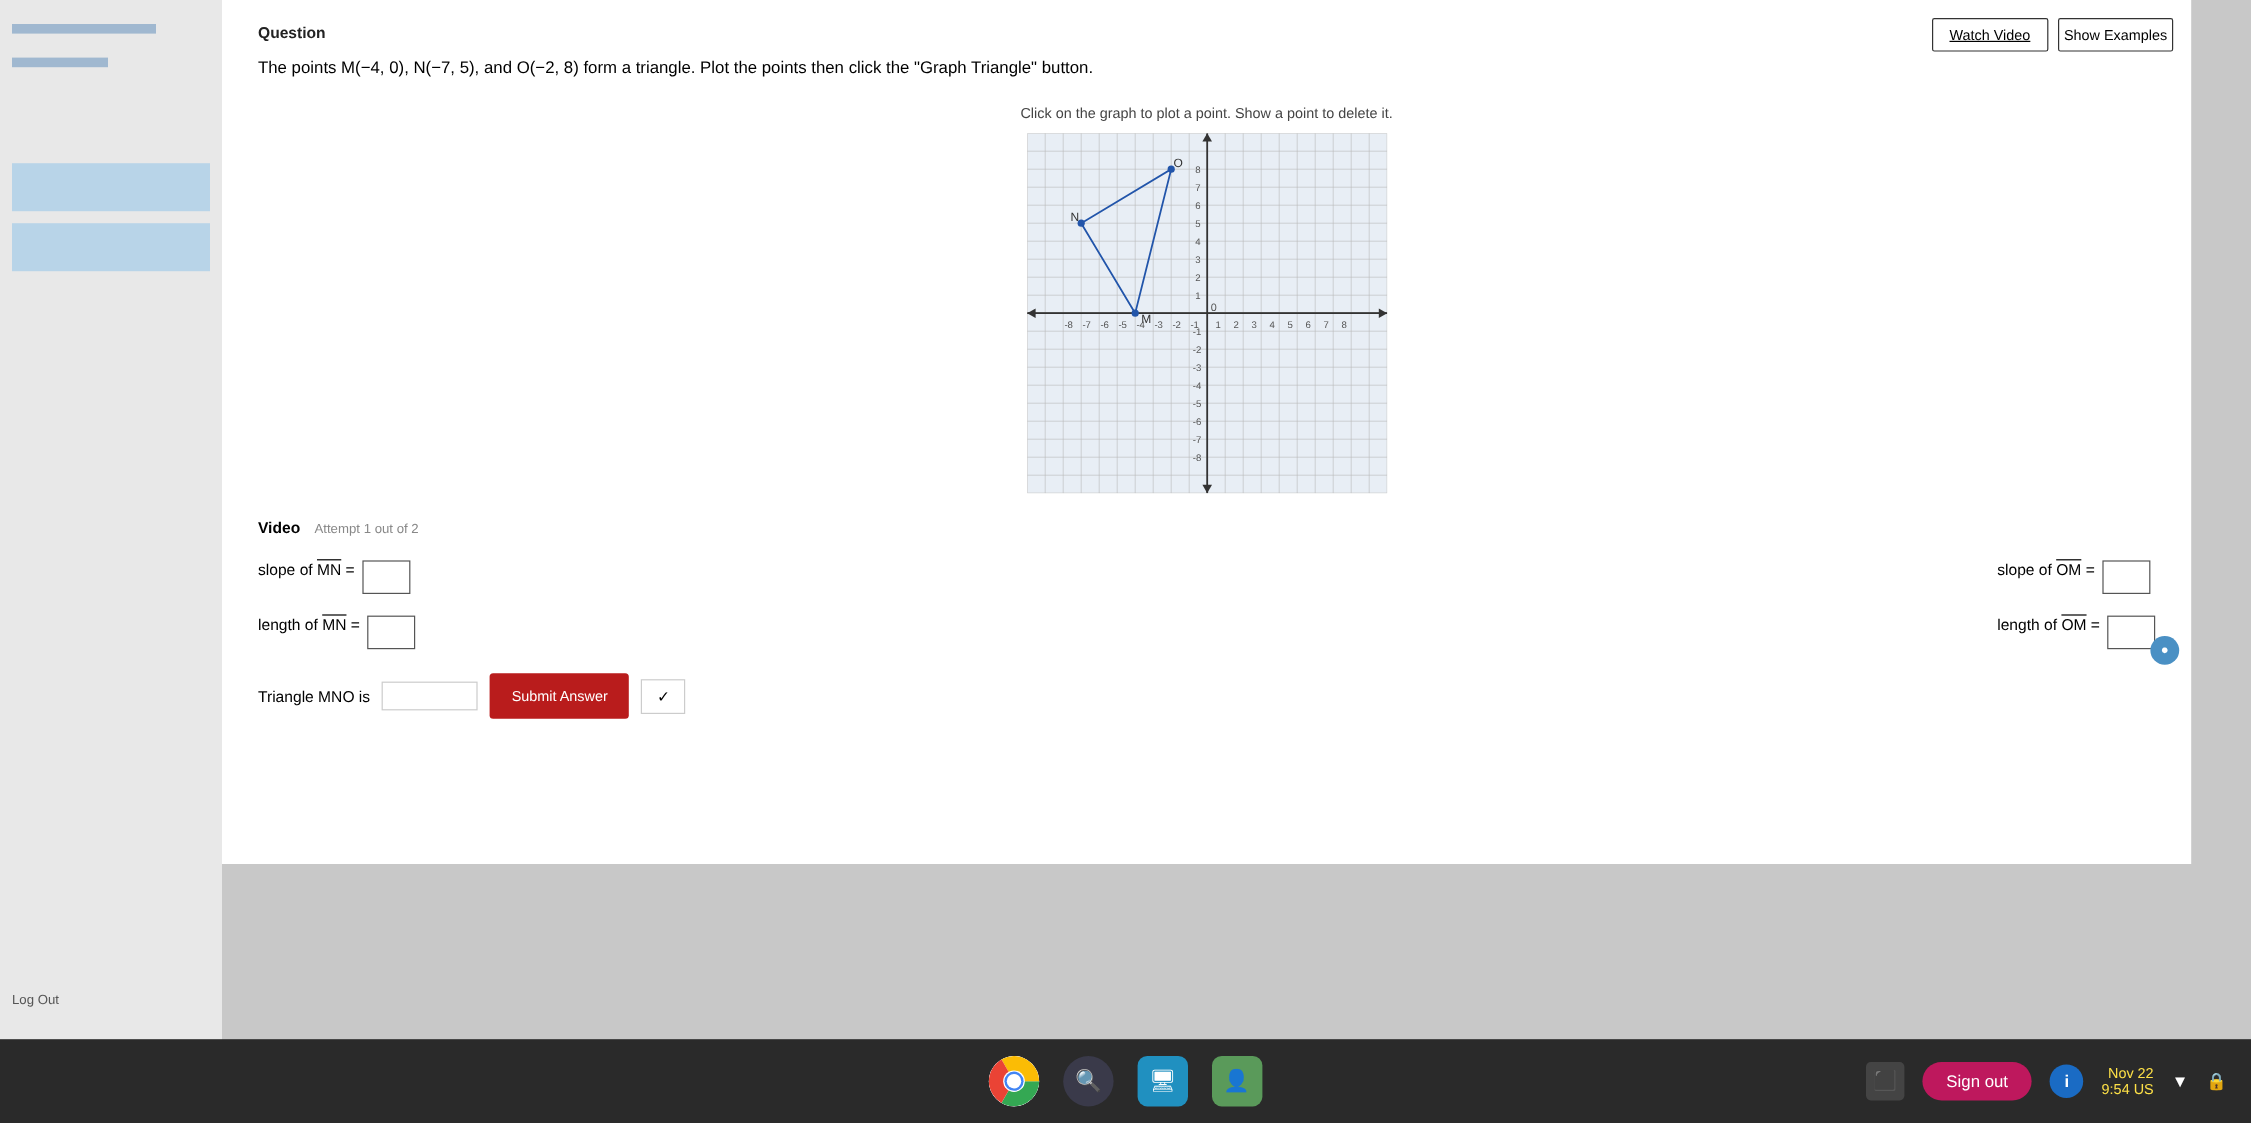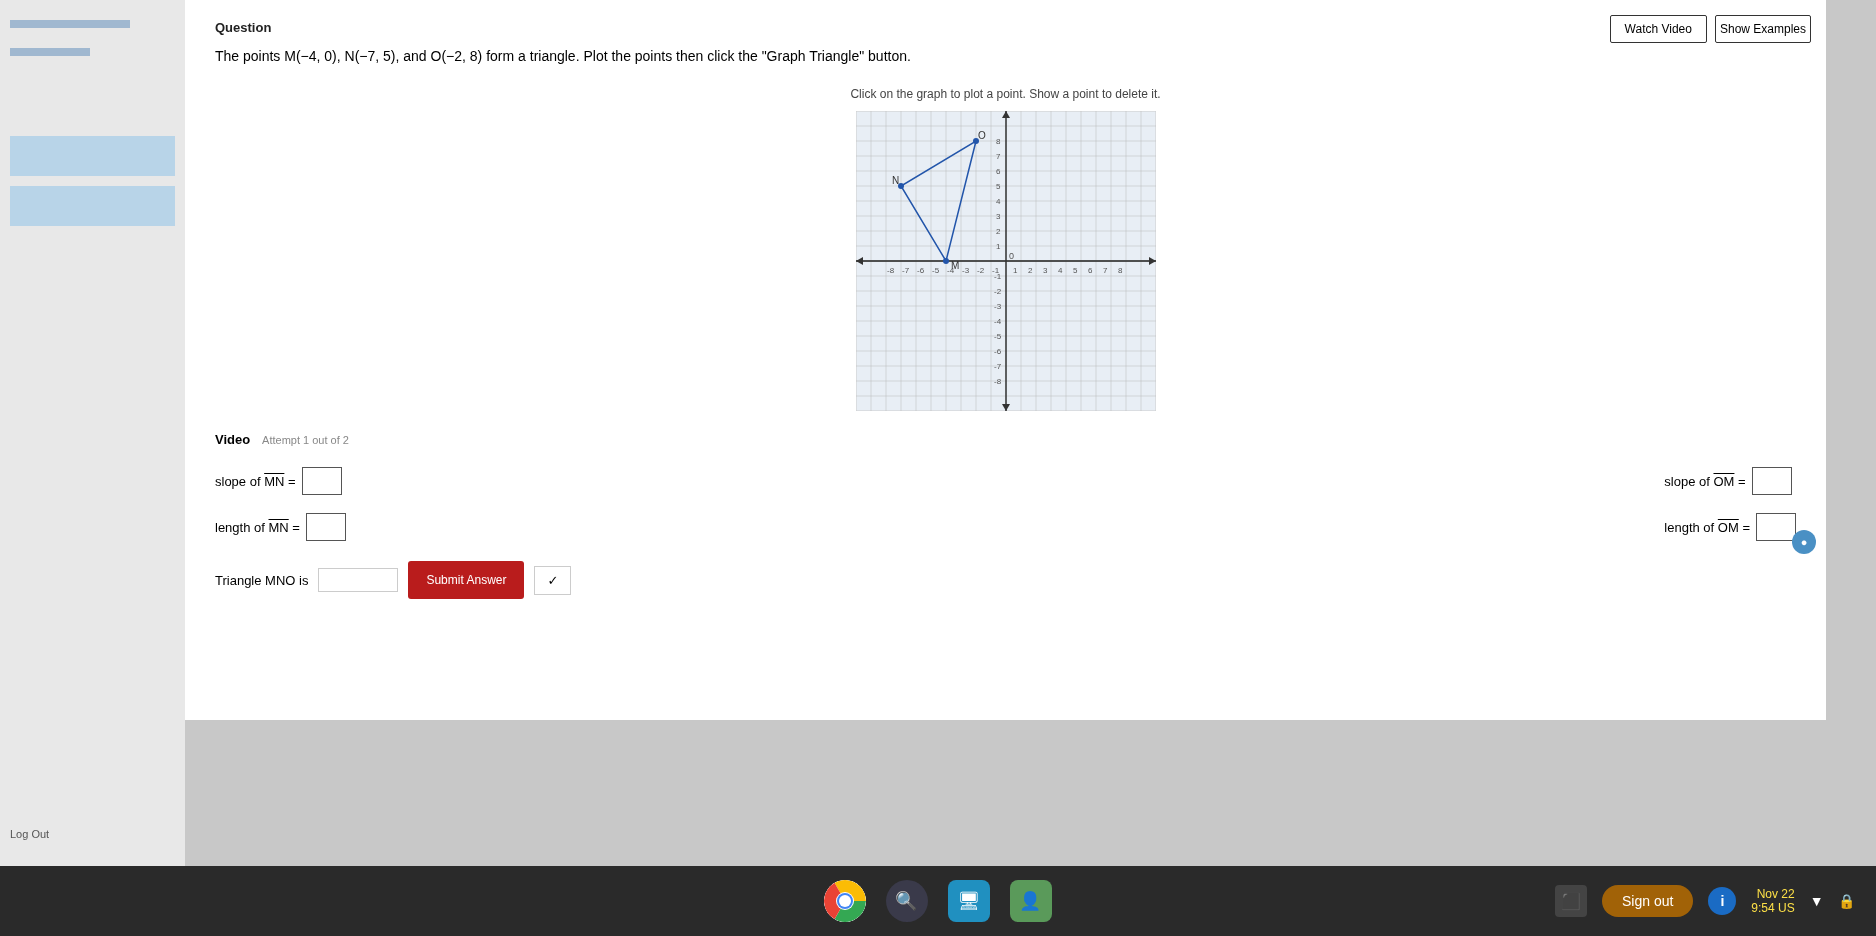--- a/index.html
+++ b/index.html
@@ -79,20 +79,21 @@
     .btn-watch-video {
       border: 1px solid #333;
       background: white;
       padding: 6px 14px;
       font-size: 12px;
       cursor: pointer;
       display: flex;
       align-items: center;
       gap: 5px;
       border-radius: 2px;
+      text-decoration: underline;
     }
 
     .btn-show-examples {
       border: 1px solid #333;
       background: white;
       padding: 6px 4px;
       font-size: 12px;
       cursor: pointer;
       border-radius: 2px;
     }
@@ -159,21 +160,20 @@
     }
 
     .field-group {
       display: flex;
       flex-direction: column;
       gap: 18px;
     }
 
     .field-item {
       display: flex;
-      align-items: center;
       gap: 6px;
       font-size: 13px;
     }
 
     .field-item input {
       width: 40px;
       height: 28px;
       border: 1px solid #555;
       padding: 2px 4px;
       font-size: 12px;
@@ -280,21 +280,21 @@
       border-radius: 4px;
       display: flex;
       align-items: center;
       justify-content: center;
       color: #ccc;
       font-size: 16px;
       cursor: pointer;
     }
 
     .btn-sign-out {
-      background: #a16207;
+      background: #be185d;
       color: white;
       border: none;
       padding: 8px 20px;
       font-size: 14px;
       cursor: pointer;
       border-radius: 20px;
     }
 
     .info-circle {
       width: 28px;

